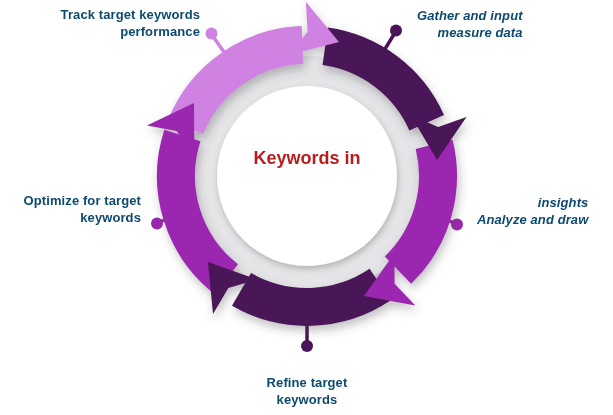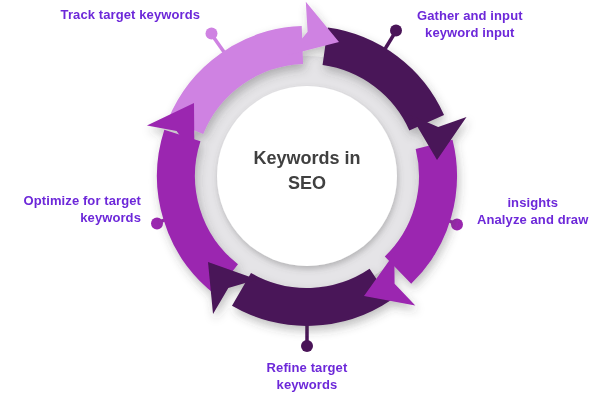--- a/index.html
+++ b/index.html
@@ -9,34 +9,34 @@
     background:#ffffff;
     overflow:hidden;
     font-family:"Liberation Sans", sans-serif;
   }
   .stage svg{position:absolute;left:0;top:0;}
   .label{
     position:absolute;
     font-size:13px;
     line-height:17px;
     font-weight:700;
-    color:#6d28d9;
+    color:#0c4a6e;
     letter-spacing:0.1px;
     white-space:nowrap;
   }
   .label span{display:block;}
   .label.align-right{text-align:right;}
-  .label.align-left{text-align:center;}
+  .label.align-left{text-align:right;font-style:italic;}
   .label.align-center{text-align:center;white-space:normal;}
   .center-title{
     position:absolute;
     left:187px;top:146px;width:240px;
     text-align:center;
     font-size:18px;line-height:25px;font-weight:700;
-    color:#404040;
+    color:#b91c1c;
   }
   .center-title span{display:block;}
 </style>
 </head>
 <body>
 
 <div class="stage">
 
   <svg width="613" height="415" viewBox="0 0 613 415">
     <defs>
@@ -83,38 +83,38 @@
       <polygon points="0,0 -44,-28 -33,0 -44,28" transform="translate(339,42) rotate(18)" fill="#CF82E2"></polygon>
       <polygon points="0,0 -44,-28 -33,0 -44,28" transform="translate(437,160) rotate(92)" fill="#4A1458"></polygon>
       <polygon points="0,0 -44,-28 -33,0 -44,28" transform="translate(364,296) rotate(158)" fill="#9B27B0"></polygon>
       <polygon points="0,0 -44,-28 -33,0 -44,28" transform="translate(208,262) rotate(232)" fill="#4A1458"></polygon>
       <polygon points="0,0 -44,-28 -33,0 -44,28" transform="translate(194,103) rotate(-58)" fill="#9B27B0"></polygon>
     </g>
   </svg>
 
   <div class="center-title">
     <span>Keywords in</span>
-    <span>SEO</span>
   </div>
 
   <div class="label align-right" style="right:413px;top:6px;">
     <span>Track target keywords</span>
+    <span>performance</span>
   </div>
 
   <div class="label align-left" style="left:417px;top:7px;">
     <span>Gather and input</span>
-    <span>keyword input</span>
+    <span>measure data</span>
   </div>
 
   <div class="label align-left" style="left:477px;top:194px;">
     <span>insights</span>
     <span>Analyze and draw</span>
   </div>
 
-  <div class="label align-center" style="left:227px;top:359px;width:160px;">
+  <div class="label align-center" style="left:227px;top:374px;width:160px;">
     <span>Refine target</span>
     <span>keywords</span>
   </div>
 
   <div class="label align-right" style="right:472px;top:192px;text-align:right;">
     <span>Optimize for target</span>
     <span>keywords</span>
   </div>
 
 </div>

